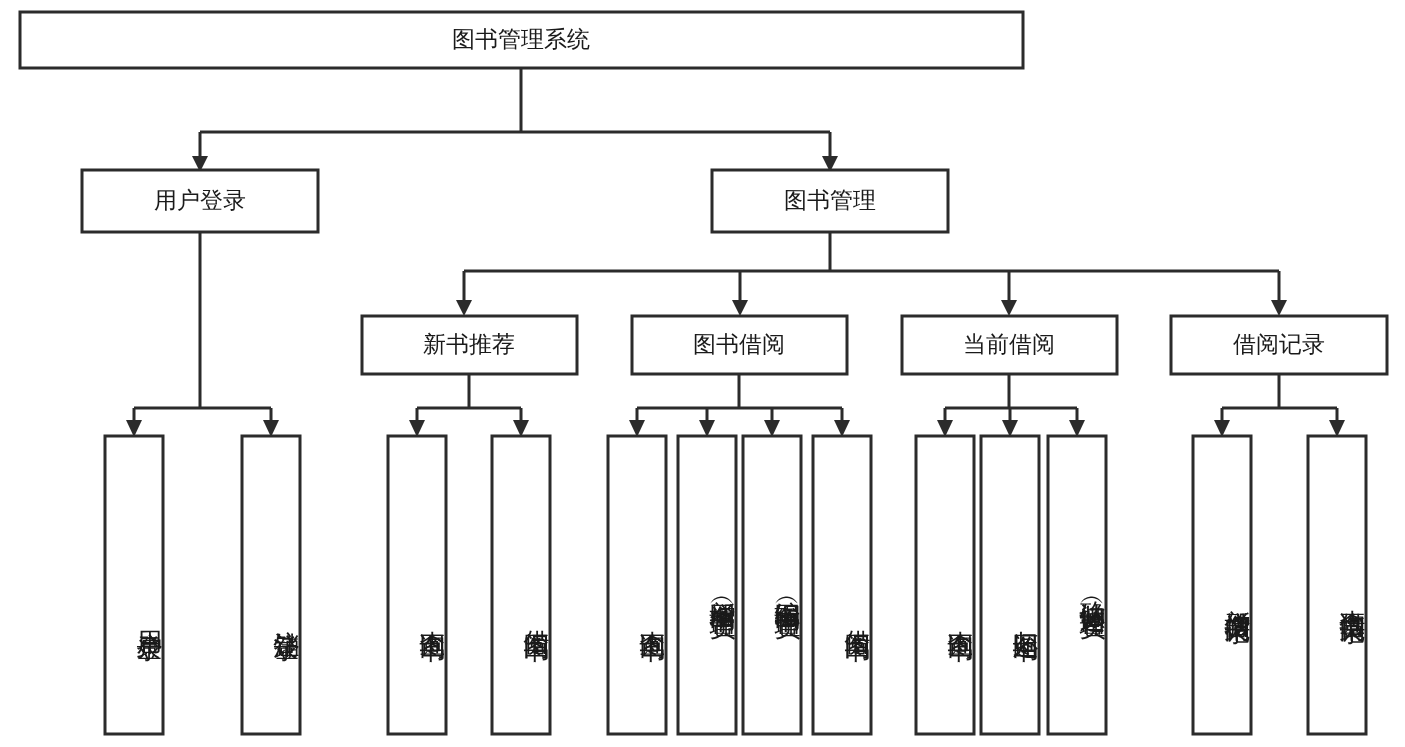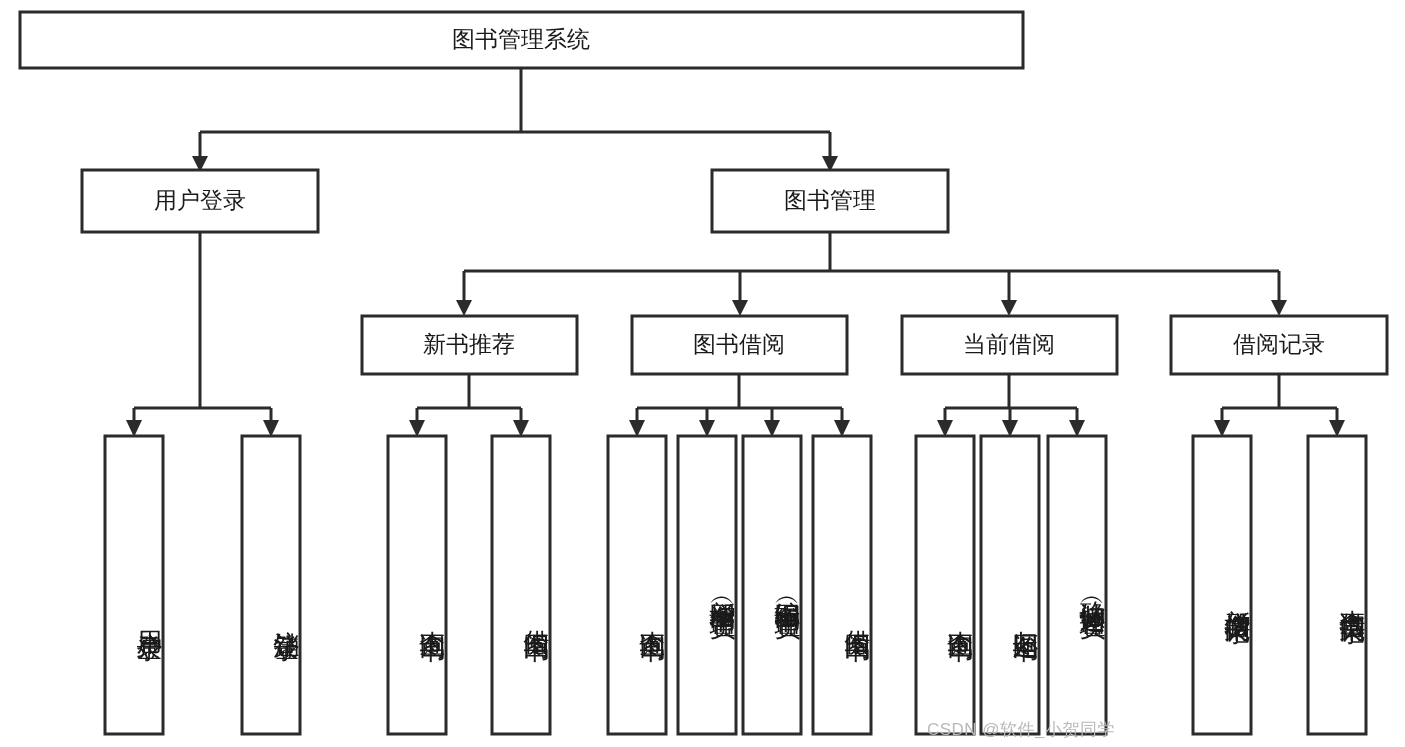--- a/index.html
+++ b/index.html
@@ -214,15 +214,14 @@
   <div class="leaf-label" style="left:743px; top:444px; width:58px; height:290px;">编辑图书（管理员）</div>
   <div class="leaf-label" style="left:813px; top:494px; width:58px; height:240px;">借阅图书</div>
 
   <div class="leaf-label" style="left:916px; top:494px; width:58px; height:240px;">查询图书</div>
   <div class="leaf-label" style="left:981px; top:494px; width:58px; height:240px;">归还图书</div>
   <div class="leaf-label" style="left:1048px; top:444px; width:58px; height:290px;">确认归还（管理员）</div>
 
   <div class="leaf-label" style="left:1193px; top:455px; width:58px; height:279px;">新增借阅记录</div>
   <div class="leaf-label" style="left:1308px; top:455px; width:58px; height:279px;">查询借阅记录</div>
 
-  <div class="watermark">CSDN @软件_小贺同学</div>
 
 </div>
 
 </body></html>

